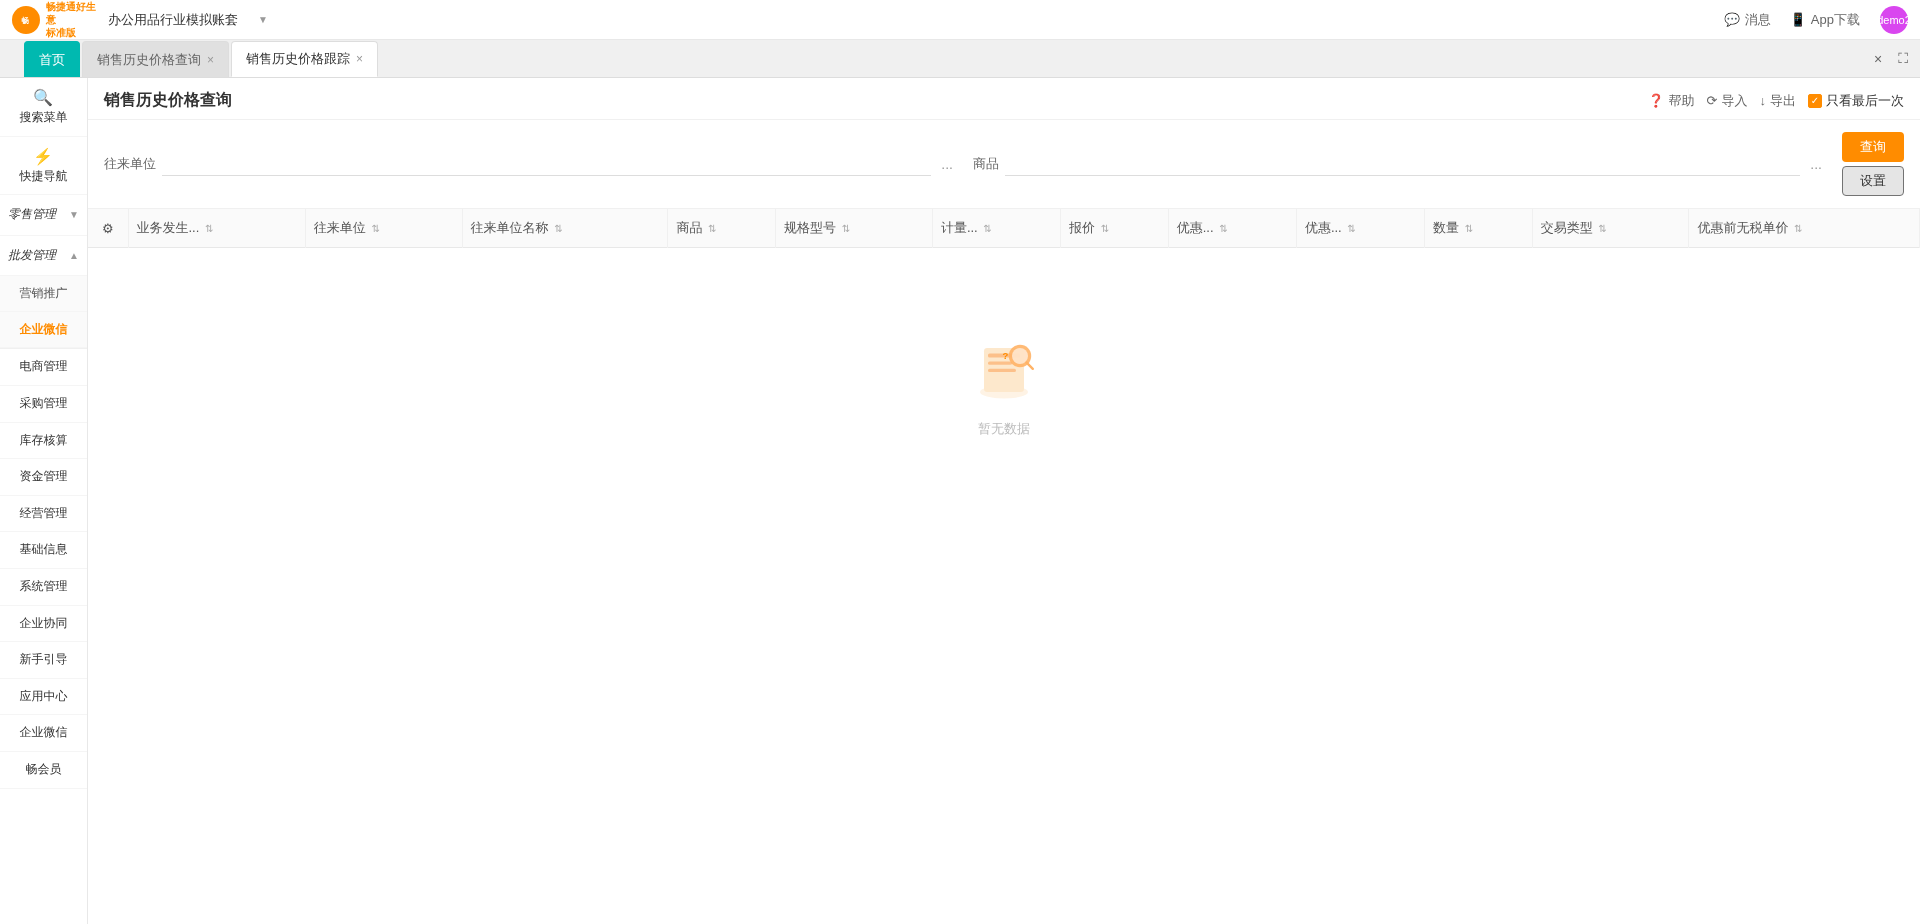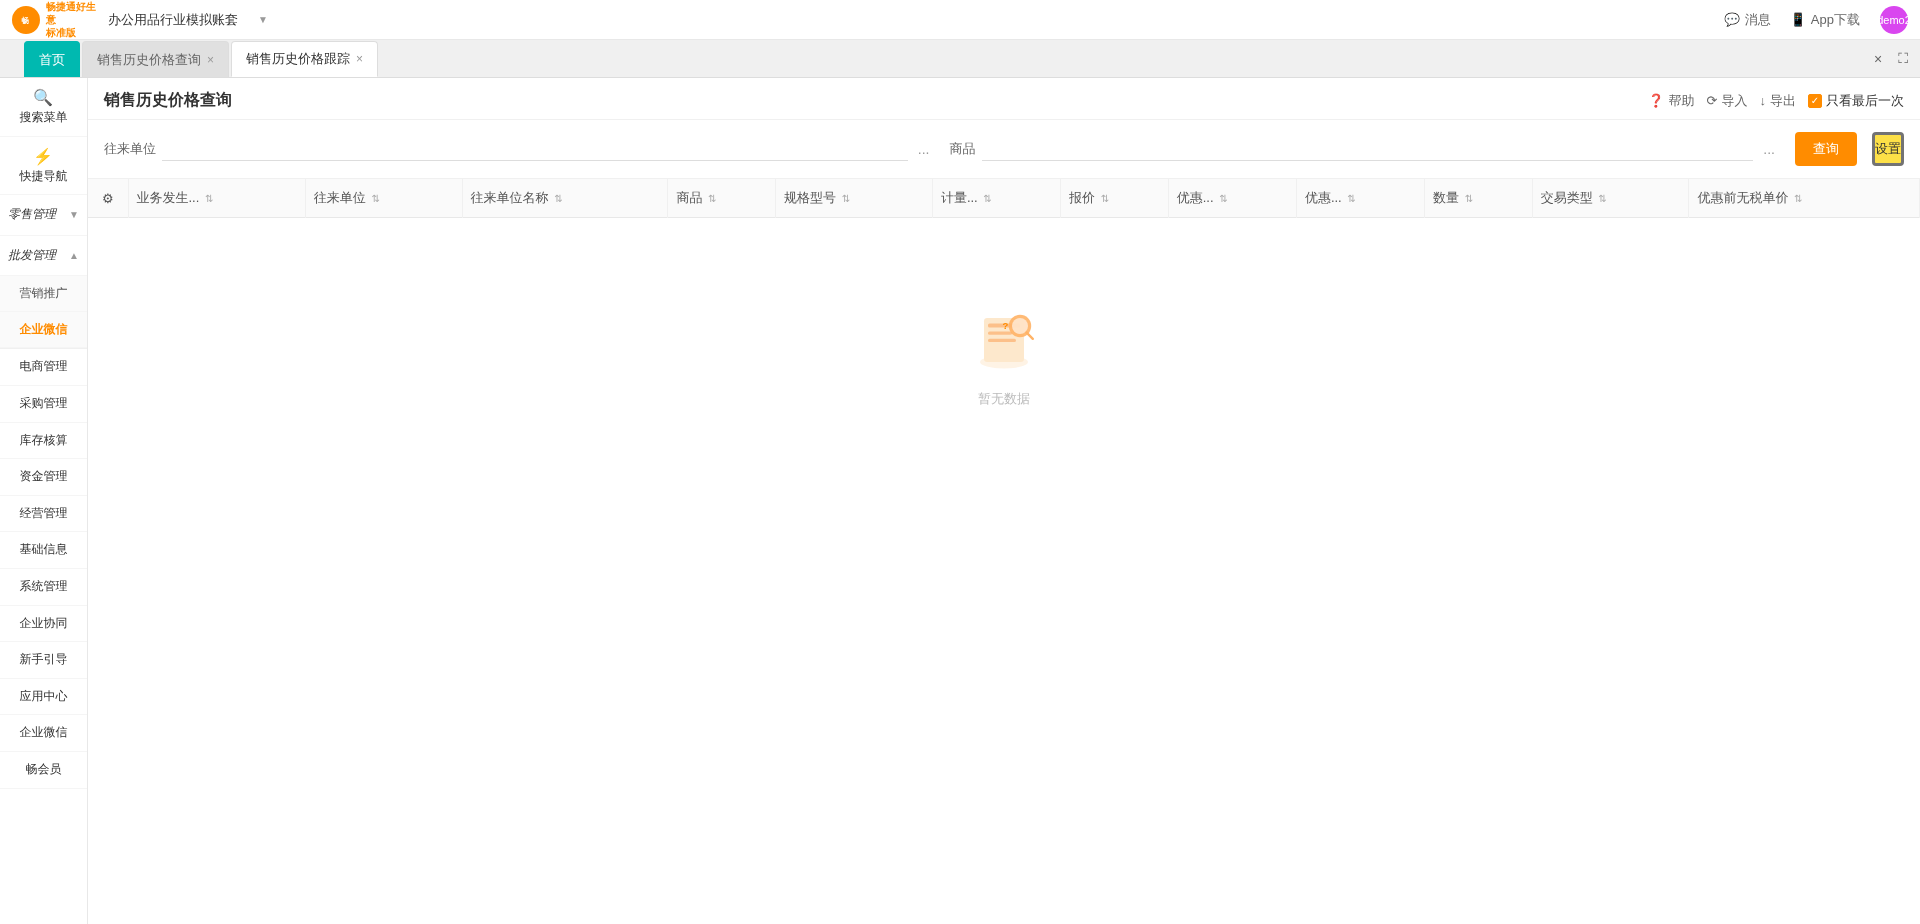--- a/index.html
+++ b/index.html
@@ -340,33 +340,33 @@
       background: #ff8c00;
       color: white;
       border: none;
       padding: 6px 18px;
       border-radius: 4px;
       cursor: pointer;
       font-size: 13px;
       white-space: nowrap;
     }
     .settings-btn {
-      background: #fde047;
+      background: #e5e5e5;
       color: #333;
-      border: 3px solid #737373;
+      border: 1px solid #737373;
       padding: 5px 0;
       border-radius: 4px;
       cursor: pointer;
       font-size: 13px;
       white-space: nowrap;
     }
     .btn-group-vertical {
       display: flex;
-      flex-direction: row;
-      gap: 15px;
+      flex-direction: column;
+      gap: 4px;
     }
 
     
     .table-container {
       flex: 1;
       overflow: auto;
     }
     table {
       width: 100%;
       border-collapse: collapse;

